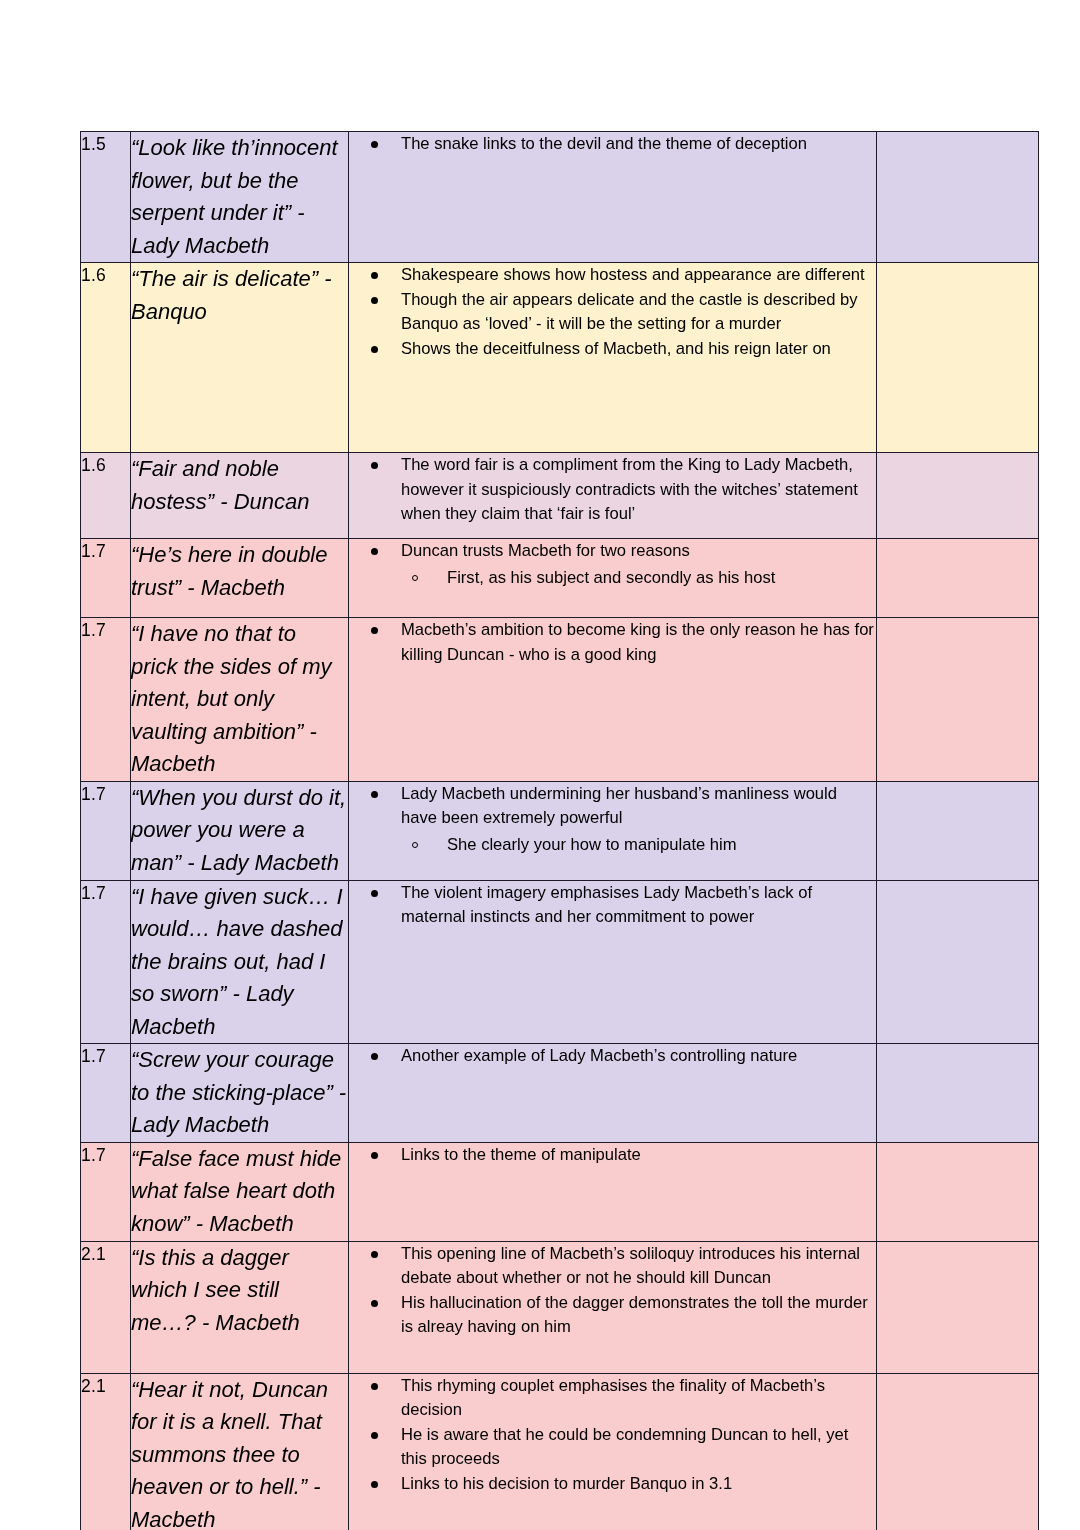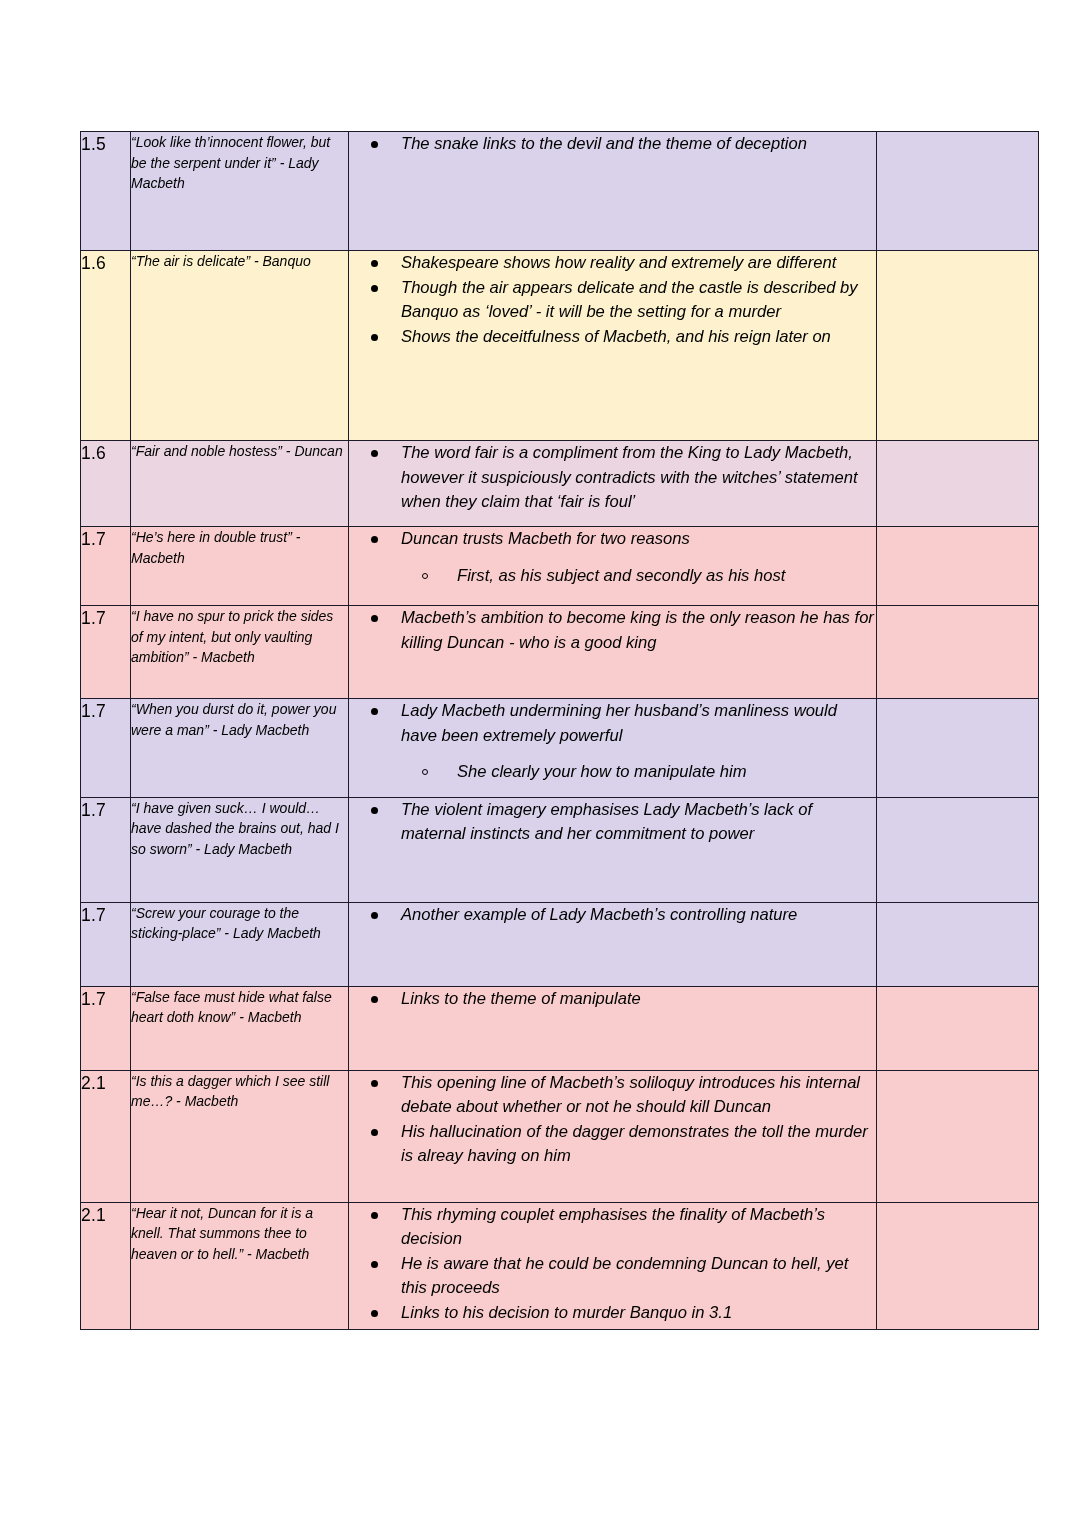--- a/index.html
+++ b/index.html
@@ -44,55 +44,54 @@
   col.c-blank { width: 162px; }
 
   .act-cell {
     padding: 12px 0 12px 10px;
     font-size: 17.5px;
     line-height: 1.38;
     letter-spacing: 0.2px;
   }
   .quote-cell {
     padding: 13px 10px 12px 9px;
-    font-size: 14px;
+    font-size: 22px;
     line-height: 1.48;
     font-style: italic;
   }
   .notes-cell {
     padding: 12px 14px 12px 0;
     font-size: 16.6px;
     line-height: 1.48;
   }
   .blank-cell { padding: 0; }
 
   ul.bullets {
     list-style: none;
     margin: 0;
     padding: 0;
-    font-style: italic;
   }
   ul.bullets > li {
     position: relative;
     padding-left: 52px;
     margin: 0 0 0 0;
   }
   ul.bullets > li::before {
     content: "";
     position: absolute;
     left: 22px;
     top: 9px;
     width: 7px;
     height: 7px;
     border-radius: 50%;
     background: #000000;
   }
   ul.sub {
     list-style: none;
-    margin: 12px;
+    margin: 2px;
     padding: 0;
   }
   ul.sub > li {
     position: relative;
     padding-left: 44px;
   }
   ul.sub > li::before {
     content: "";
     position: absolute;
     left: 9px;
@@ -132,21 +131,21 @@
                 <li><span>The snake links to the devil and the theme of deception</span></li>
               </ul>
             </td>
             <td class="blank-cell"></td>
           </tr>
           <tr class="t-cream" style="height: 190px;">
             <td class="act-cell">1.6</td>
             <td class="quote-cell">“The air is delicate” - Banquo</td>
             <td class="notes-cell">
               <ul class="bullets">
-                <li><span>Shakespeare shows how reality and extremely are different</span></li>
+                <li><span>Shakespeare shows how hostess and appearance are different</span></li>
                 <li><span>Though the air appears delicate and the castle is described by Banquo as ‘loved’ - it will be the setting for a murder</span></li>
                 <li><span>Shows the deceitfulness of Macbeth, and his reign later on</span></li>
               </ul>
             </td>
             <td class="blank-cell"></td>
           </tr>
           <tr class="t-mauve" style="height: 86px;">
             <td class="act-cell">1.6</td>
             <td class="quote-cell">“Fair and noble hostess” - Duncan</td>
             <td class="notes-cell">
@@ -163,21 +162,21 @@
               <ul class="bullets">
                 <li><span>Duncan trusts Macbeth for two reasons</span><ul class="sub">
                     <li>First, as his subject and secondly as his host</li>
                   </ul></li>
               </ul>
             </td>
             <td class="blank-cell"></td>
           </tr>
           <tr class="t-salmon" style="height: 93px;">
             <td class="act-cell">1.7</td>
-            <td class="quote-cell">“I have no spur to prick the sides of my intent, but only vaulting ambition” - Macbeth</td>
+            <td class="quote-cell">“I have no that to prick the sides of my intent, but only vaulting ambition” - Macbeth</td>
             <td class="notes-cell">
               <ul class="bullets">
                 <li><span>Macbeth’s ambition to become king is the only reason he has for killing Duncan - who is a good king</span></li>
               </ul>
             </td>
             <td class="blank-cell"></td>
           </tr>
           <tr class="t-lavender" style="height: 79px;">
             <td class="act-cell">1.7</td>
             <td class="quote-cell">“When you durst do it, power you were a man” - Lady Macbeth</td>

